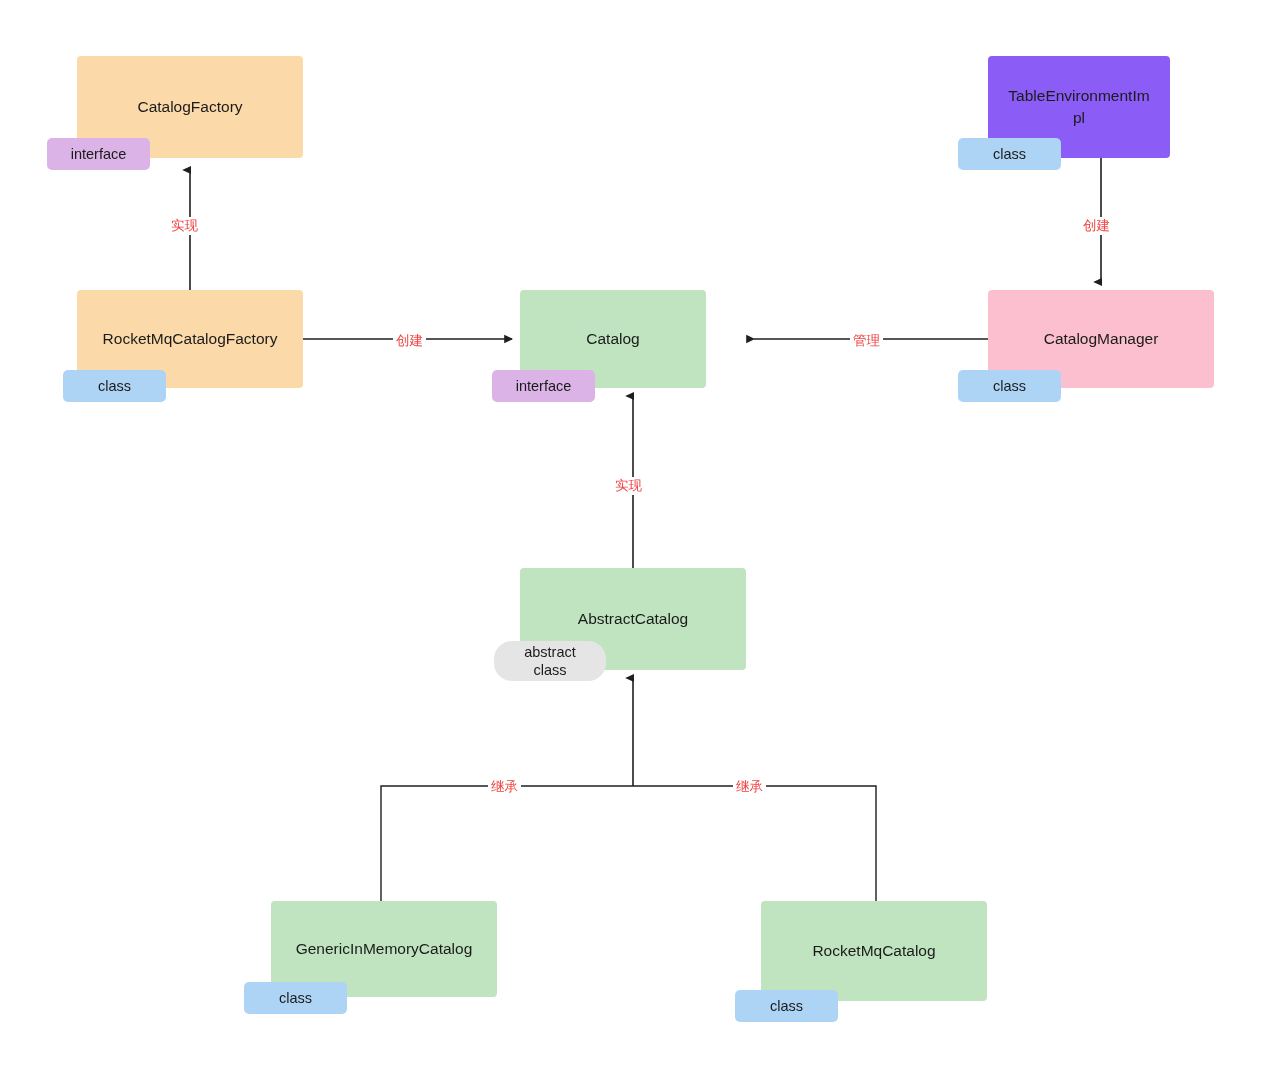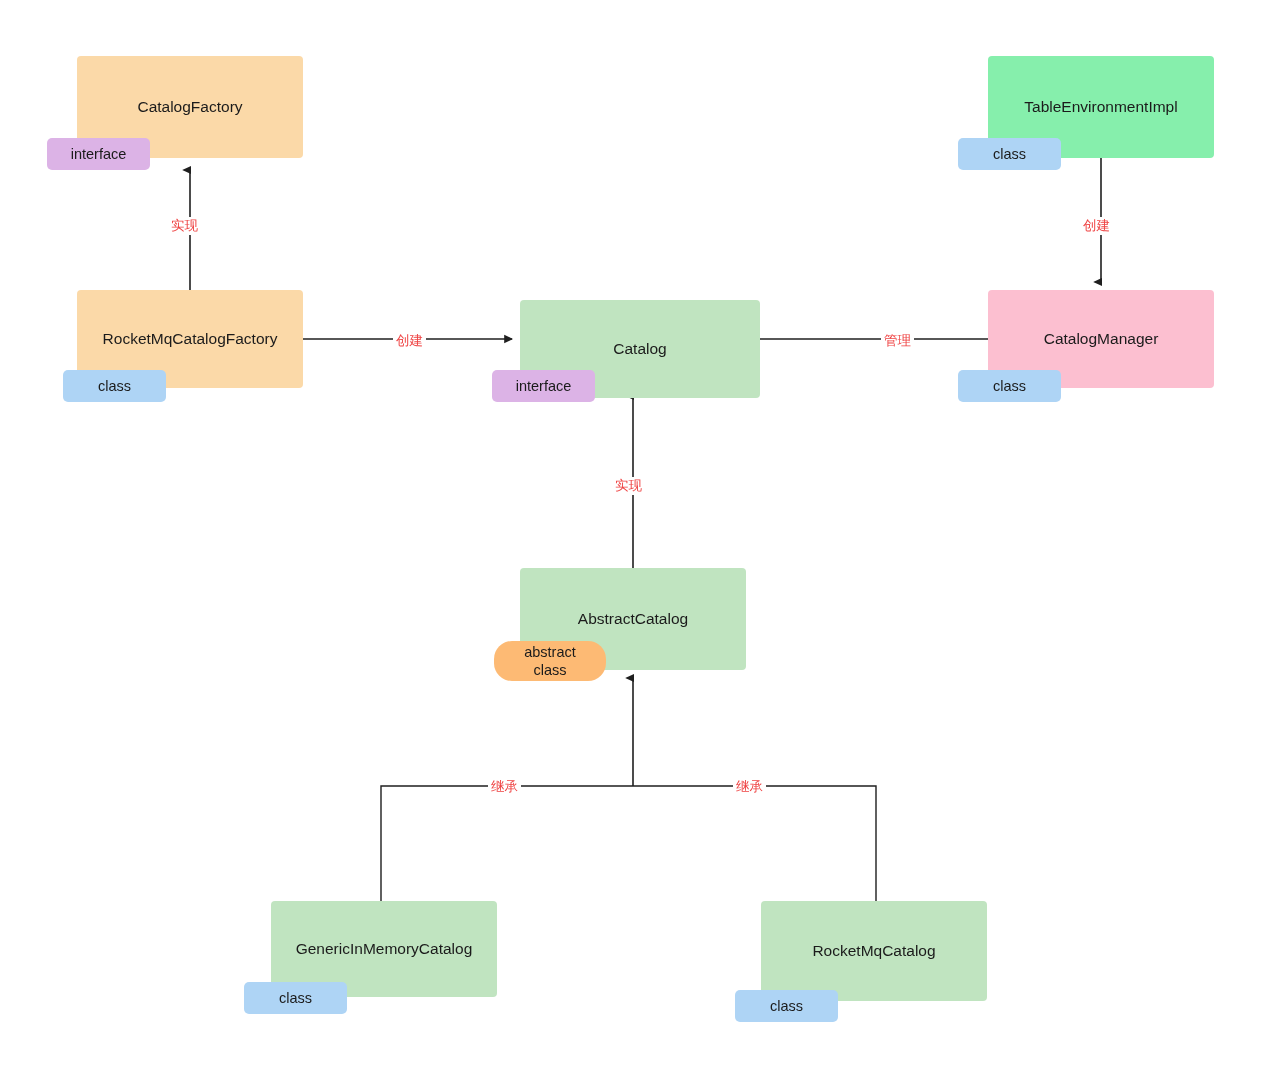--- a/index.html
+++ b/index.html
@@ -115,45 +115,45 @@
     <span>interface</span>
   </div>
 
   <div class="node" style="left:77px; top:290px; width:226px; height:98px; background:#fbd9a8;">
     <span class="node-label">RocketMqCatalogFactory</span>
   </div>
   <div class="badge" style="left:39px; top:370px; width:103px; height:32px; background:#aed4f5;">
     <span>class</span>
   </div>
 
-  <div class="node" style="left:520px; top:290px; width:240px; height:98px; background:#c0e4c0;margin-top:10px;">
+  <div class="node" style="left:520px; top:290px; width:186px; height:98px; background:#c0e4c0;">
     <span class="node-label">Catalog</span>
   </div>
   <div class="badge" style="left:468px; top:370px; width:103px; height:32px; background:#dcb3e6;">
     <span>interface</span>
   </div>
 
-  <div class="node" style="left:988px; top:56px; width:226px; height:102px; background:#86efac;">
+  <div class="node" style="left:988px; top:56px; width:182px; height:102px; background:#8b5cf6;">
     <span class="node-label">TableEnvironmentImpl</span>
   </div>
   <div class="badge" style="left:934px; top:138px; width:103px; height:32px; background:#aed4f5;">
     <span>class</span>
   </div>
 
   <div class="node" style="left:988px; top:290px; width:226px; height:98px; background:#fcbfd0;">
     <span class="node-label">CatalogManager</span>
   </div>
   <div class="badge" style="left:934px; top:370px; width:103px; height:32px; background:#aed4f5;">
     <span>class</span>
   </div>
 
   <div class="node" style="left:520px; top:568px; width:226px; height:102px; background:#c0e4c0;">
     <span class="node-label">AbstractCatalog</span>
   </div>
-  <div class="badge" style="left:470px; top:641px; width:112px; height:40px; background:#fdba74;border-radius:18px;">
+  <div class="badge" style="left:470px; top:641px; width:112px; height:40px; background:#e5e5e5;border-radius:18px;">
     <span>abstract
 class</span>
   </div>
 
   <div class="node" style="left:271px; top:901px; width:226px; height:96px; background:#c0e4c0;">
     <span class="node-label">GenericInMemoryCatalog</span>
   </div>
   <div class="badge" style="left:220px; top:982px; width:103px; height:32px; background:#aed4f5;">
     <span>class</span>
   </div>
@@ -166,21 +166,21 @@
   </div>
 
   <div class="edge-label" style="left:168px; top:217px;">
     <span>实现</span>
   </div>
 
   <div class="edge-label" style="left:393px; top:332px;">
     <span>创建</span>
   </div>
 
-  <div class="edge-label" style="left:850px; top:332px;margin-left:31px;">
+  <div class="edge-label" style="left:850px; top:332px;">
     <span>管理</span>
   </div>
 
   <div class="edge-label" style="left:1080px; top:217px;">
     <span>创建</span>
   </div>
 
   <div class="edge-label" style="left:612px; top:477px;">
     <span>实现</span>
   </div>

